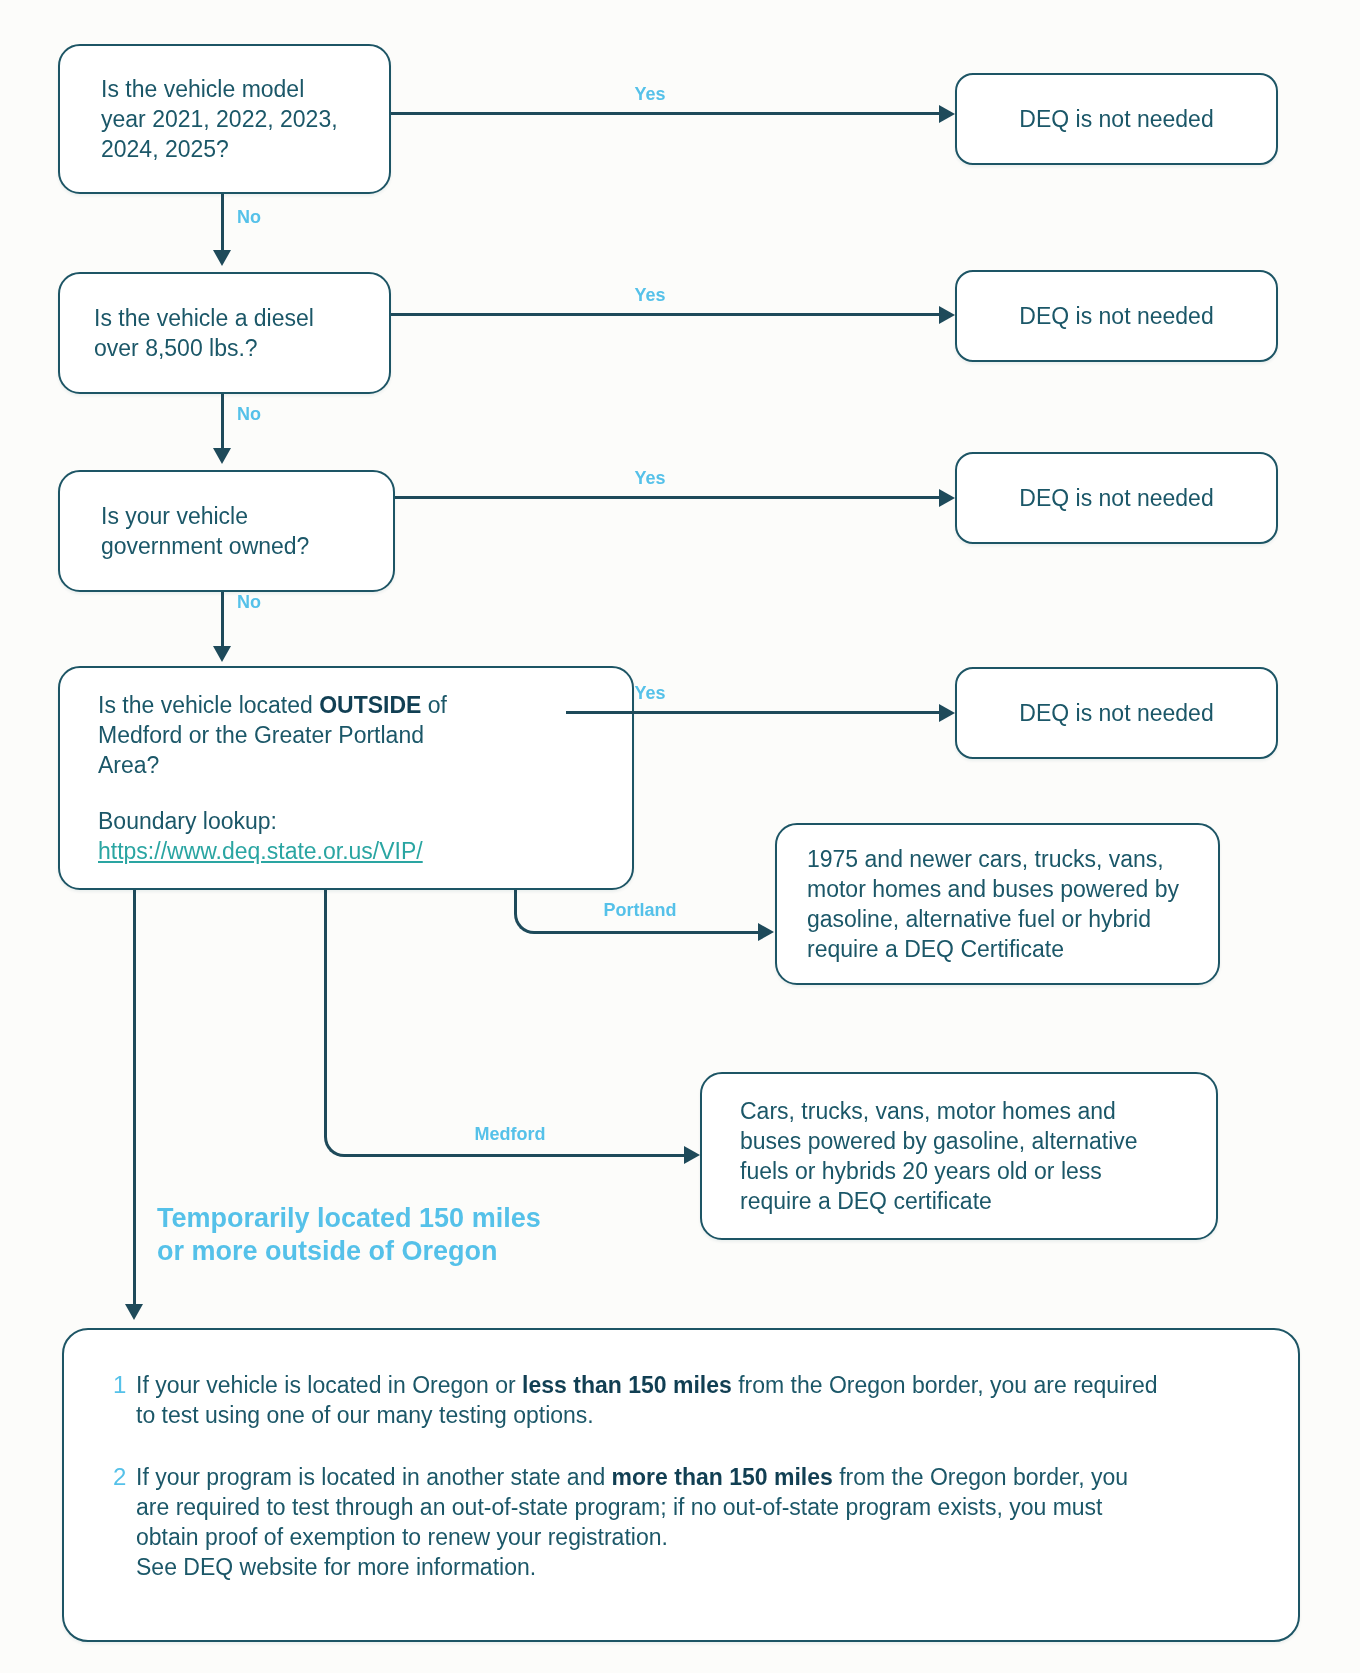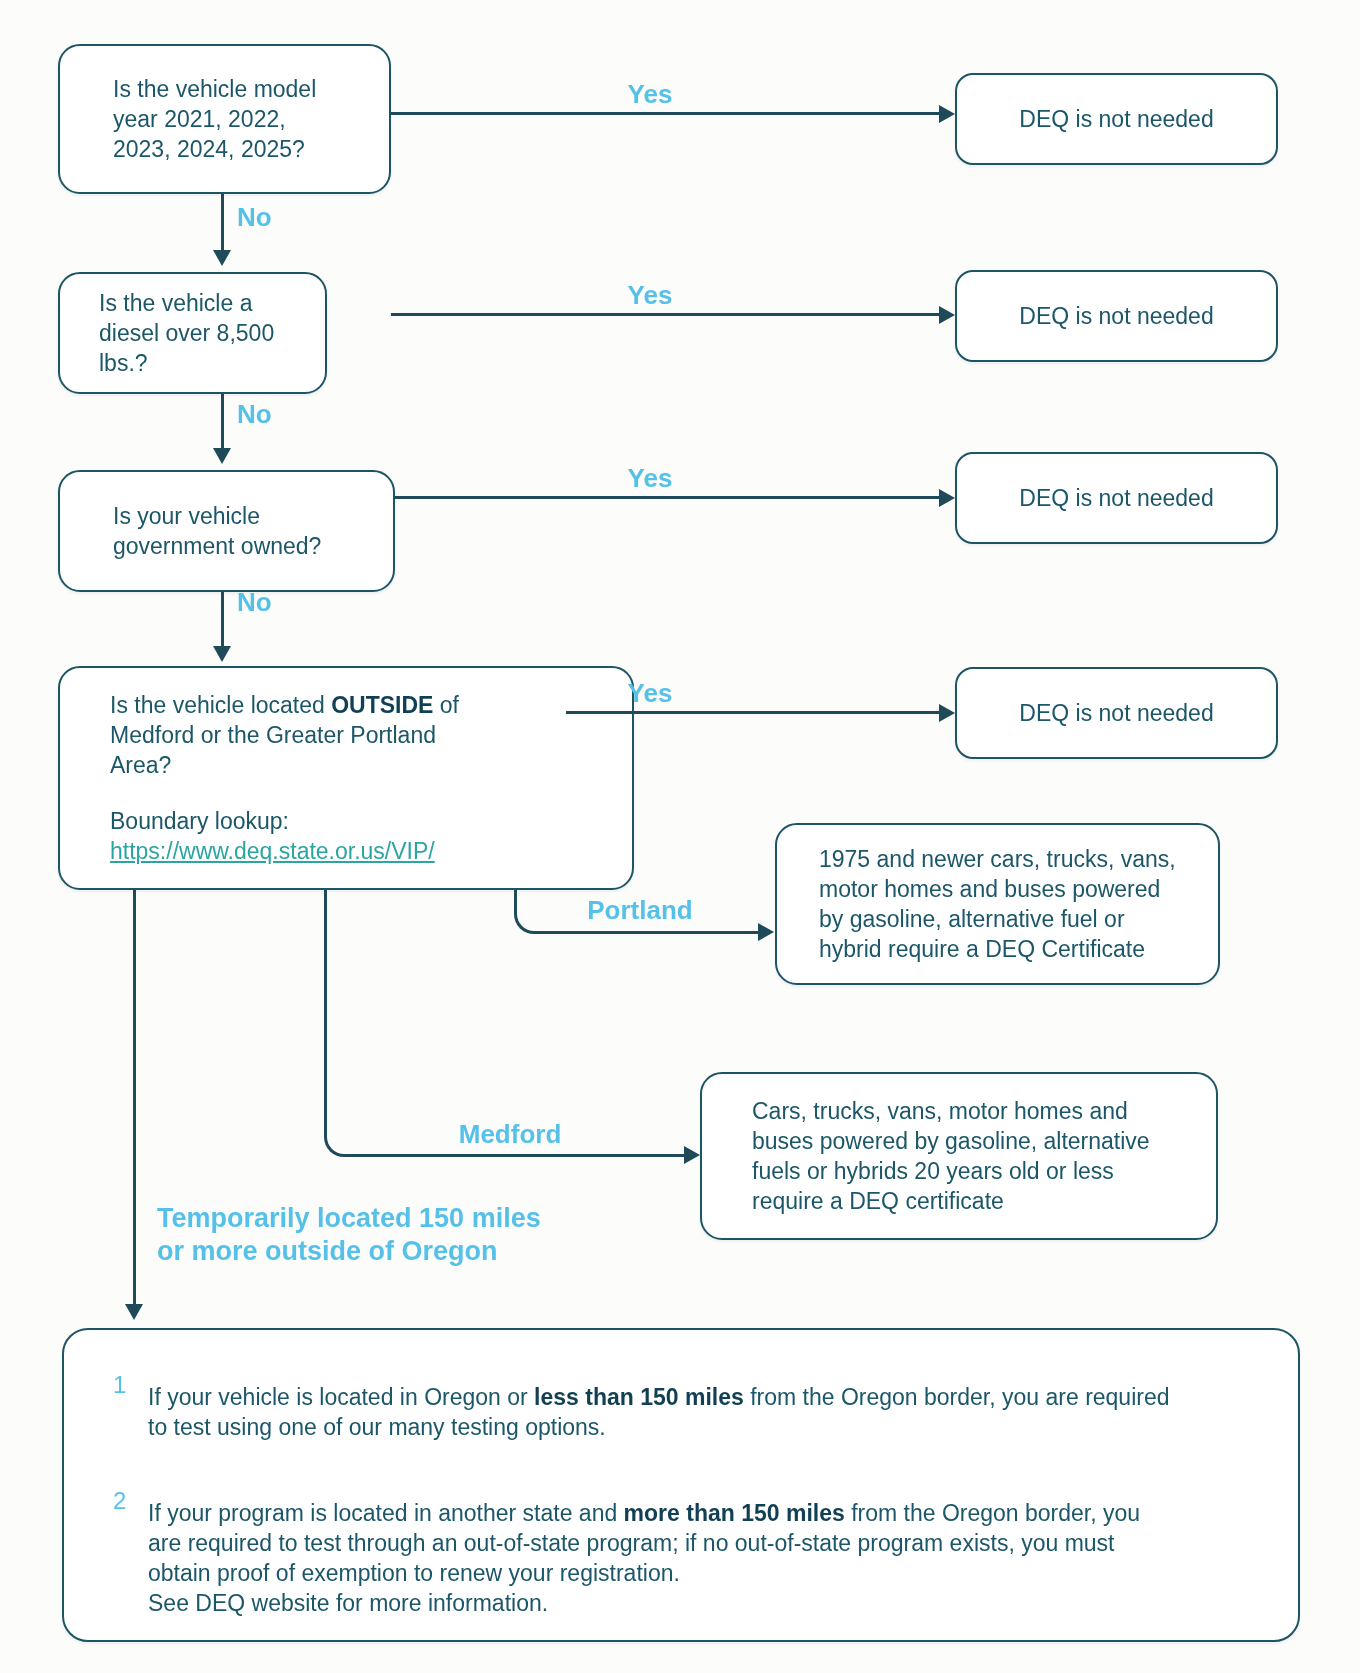--- a/index.html
+++ b/index.html
@@ -3,23 +3,23 @@
 <meta charset="utf-8">
 <style>
   html,body{margin:0;padding:0;}
   body{background:#fcfcfa;font-family:"Liberation Sans","DejaVu Sans",sans-serif;}
   .canvas{position:relative;width:1360px;height:1673px;background:#fcfcfa;overflow:hidden;}
 
   
   .box{position:absolute;background:#ffffff;border:2px solid #1d5565;border-radius:22px;
        color:#1b5768;font-size:23px;line-height:30px;display:flex;align-items:center;
        box-shadow:0 2px 3px rgba(16,64,80,.07);box-sizing:border-box;}
-  .box p{margin:12px;}
+  .box p{margin:0;}
   .q1{left:58px;top:44px;width:333px;height:150px;padding:0 41px;}
-  .q2{left:58px;top:272px;width:269px;height:122px;padding:0 27px;}
+  .q2{left:58px;top:272px;width:333px;height:122px;padding:0 34px;}
   .q3{left:58px;top:470px;width:337px;height:122px;padding:8px 41px;}
   .q4{left:58px;top:666px;width:576px;height:224px;padding:0 38px;}
   .q4 p{max-width:368px;}
   .q4 .p1{margin-bottom:26px;}
   .blk{display:block;}
   .link{color:#2aa5a2;text-decoration:underline;}
   .b{font-weight:bold;color:#113f53;}
 
   .result{width:323px;height:92px;left:955px;border-radius:18px;justify-content:center;text-align:left;}
   .r1{top:73px;} .r2{top:270px;} .r3{top:452px;} .r4{top:667px;}
@@ -39,21 +39,21 @@
   .ah-r{position:absolute;width:0;height:0;border-top:9px solid transparent;
         border-bottom:9px solid transparent;border-left:16px solid #1e4a5a;}
   .ah-d{position:absolute;width:0;height:0;border-left:9px solid transparent;
         border-right:9px solid transparent;border-top:16px solid #1e4a5a;}
   .elbow{position:absolute;border-left:3px solid #1e4a5a;border-bottom:3px solid #1e4a5a;
          border-bottom-left-radius:20px;box-sizing:border-box;}
   .pelbow{left:514px;top:890px;width:244px;height:44px;}
   .melbow{left:324px;top:890px;width:360px;height:267px;}
 
   
-  .lbl{position:absolute;color:#55c1e9;font-weight:bold;font-size:26px;line-height:28px;}
+  .lbl{position:absolute;color:#55c1e9;font-weight:bold;font-size:18px;line-height:28px;}
   .yes{width:120px;text-align:center;left:590px;}
   .y1{top:80px;} .y2{top:281px;} .y3{top:464px;} .y4{top:679px;}
   .no{left:237px;}
   .n1{top:203px;} .n2{top:400px;} .n3{top:588px;}
   .plbl{left:540px;top:896px;width:200px;text-align:center;}
   .mlbl{left:410px;top:1120px;width:200px;text-align:center;}
   .tlbl{left:157px;top:1202px;font-size:27px;line-height:33px;max-width:398px;}
 </style>
 </head>
 <body>

